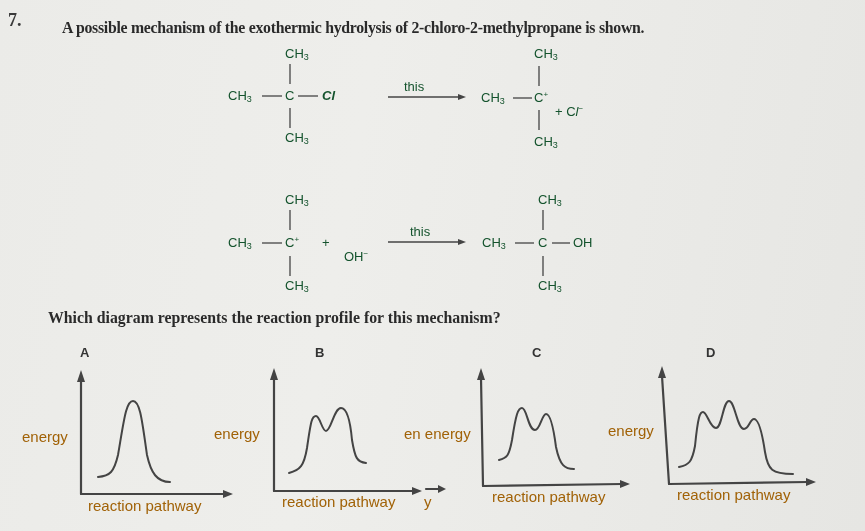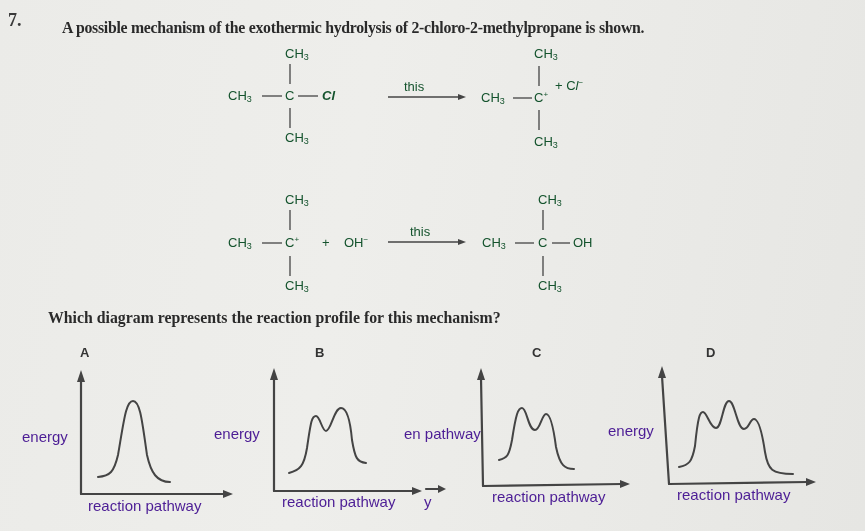--- a/index.html
+++ b/index.html
@@ -11,51 +11,51 @@
       font-family: "Liberation Serif", serif;
     }
     .abs { position: absolute; white-space: nowrap; }
     .qnum { left: 8px; top: 10px; font-size: 18px; font-weight: bold; color: #3a3a3a; }
     .qtext { left: 62px; top: 18px; font-size: 17px; font-weight: bold; letter-spacing: -0.3px; color: #2a2a2a; transform: scaleX(0.93); transform-origin: left; }
     .chem { font-family: "Liberation Sans", sans-serif; font-size: 13px; color: #14532d; }
     .chem sub { font-size: 9px; vertical-align: -2px; }
     .chem sup { font-size: 8px; vertical-align: 5px; }
     .prompt { left: 48px; top: 308px; font-size: 17px; font-weight: bold; color: #2a2a2a; transform: scaleX(0.93); transform-origin: left; }
     .opt { font-family: "Liberation Sans", sans-serif; font-size: 13px; font-weight: bold; color: #333; }
-    .axis-lbl { font-family: "Liberation Sans", sans-serif; font-size: 15px; color: #4c1d95; }
+    .axis-lbl { font-family: "Liberation Sans", sans-serif; font-size: 15px; color: #a16207; }
     svg.overlay { position: absolute; left: 0; top: 0; }
   </style>
 </head>
 <body>
 
 <div class="abs qnum">7.</div>
 <div class="abs qtext">A possible mechanism of the exothermic hydrolysis of 2-chloro-2-methylpropane is shown.</div>
 
 <div>
   <div class="abs chem" style="left:285px;top:46px;">CH<sub>3</sub></div>
   <div class="abs chem" style="left:228px;top:88px;">CH<sub>3</sub></div>
   <div class="abs chem" style="left:285px;top:88px;">C</div>
   <div class="abs chem" style="left:322px;top:88px;font-style:italic;font-weight:bold;">Cl</div>
   <div class="abs chem" style="left:285px;top:130px;">CH<sub>3</sub></div>
 </div>
 <div class="abs chem" style="left:404px;top:79px;font-size:13px;">this</div>
 <div>
   <div class="abs chem" style="left:534px;top:46px;">CH<sub>3</sub></div>
   <div class="abs chem" style="left:481px;top:90px;">CH<sub>3</sub></div>
   <div class="abs chem" style="left:534px;top:90px;">C<sup>+</sup></div>
-  <div class="abs chem" style="left:555px;top:78px;">+ C<i>l</i><sup>−</sup></div>
+  <div class="abs chem" style="left:555px;top:104px;">+ C<i>l</i><sup>−</sup></div>
   <div class="abs chem" style="left:534px;top:134px;">CH<sub>3</sub></div>
 </div>
 
 <div>
   <div class="abs chem" style="left:285px;top:192px;">CH<sub>3</sub></div>
   <div class="abs chem" style="left:228px;top:235px;">CH<sub>3</sub></div>
   <div class="abs chem" style="left:285px;top:235px;">C<sup>+</sup></div>
   <div class="abs chem" style="left:322px;top:235px;">+</div>
-  <div class="abs chem" style="left:344px;top:235px;">OH<sup>−</sup></div>
+  <div class="abs chem" style="left:344px;top:249px;">OH<sup>−</sup></div>
   <div class="abs chem" style="left:285px;top:278px;">CH<sub>3</sub></div>
 </div>
 <div class="abs chem" style="left:410px;top:224px;font-size:13px;">this</div>
 <div>
   <div class="abs chem" style="left:538px;top:192px;">CH<sub>3</sub></div>
   <div class="abs chem" style="left:482px;top:235px;">CH<sub>3</sub></div>
   <div class="abs chem" style="left:538px;top:235px;">C</div>
   <div class="abs chem" style="left:573px;top:235px;">OH</div>
   <div class="abs chem" style="left:538px;top:278px;">CH<sub>3</sub></div>
 </div>
@@ -91,21 +91,21 @@
 
 <div class="abs prompt">Which diagram represents the reaction profile for this mechanism?</div>
 
 <div class="abs opt" style="left:80px;top:345px;">A</div>
 <div class="abs opt" style="left:315px;top:345px;">B</div>
 <div class="abs opt" style="left:532px;top:345px;">C</div>
 <div class="abs opt" style="left:706px;top:345px;">D</div>
 
 <div class="abs axis-lbl" style="left:22px;top:428px;">energy</div>
 <div class="abs axis-lbl" style="left:214px;top:425px;">energy</div>
-<div class="abs axis-lbl" style="left:404px;top:425px;">en pathway</div>
+<div class="abs axis-lbl" style="left:404px;top:425px;">en energy</div>
 <div class="abs axis-lbl" style="left:608px;top:422px;">energy</div>
 
 <div class="abs axis-lbl" style="left:88px;top:497px;">reaction pathway</div>
 <div class="abs axis-lbl" style="left:282px;top:493px;">reaction pathway</div>
 <div class="abs axis-lbl" style="left:424px;top:493px;">y</div>
 <div class="abs axis-lbl" style="left:492px;top:488px;">reaction pathway</div>
 <div class="abs axis-lbl" style="left:677px;top:486px;">reaction pathway</div>
 
 <svg class="overlay" width="865" height="531">
   <g stroke="#444" stroke-width="2.2" fill="none" stroke-linecap="round">

